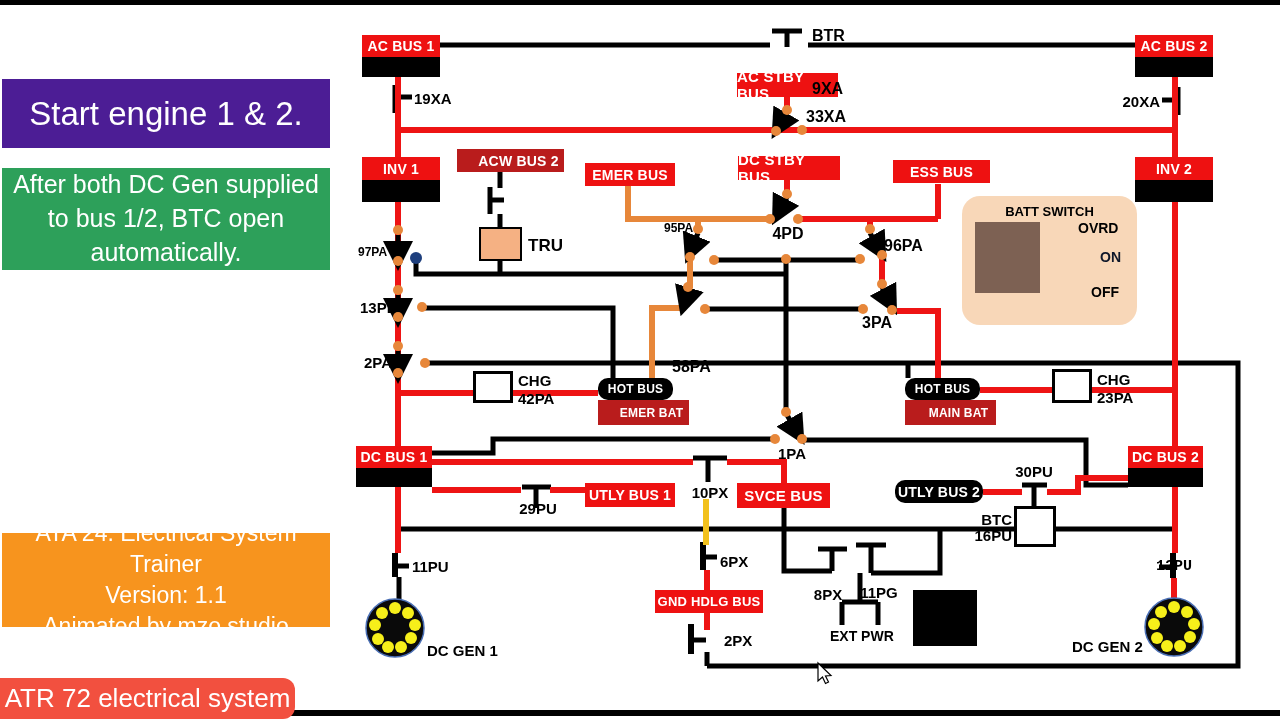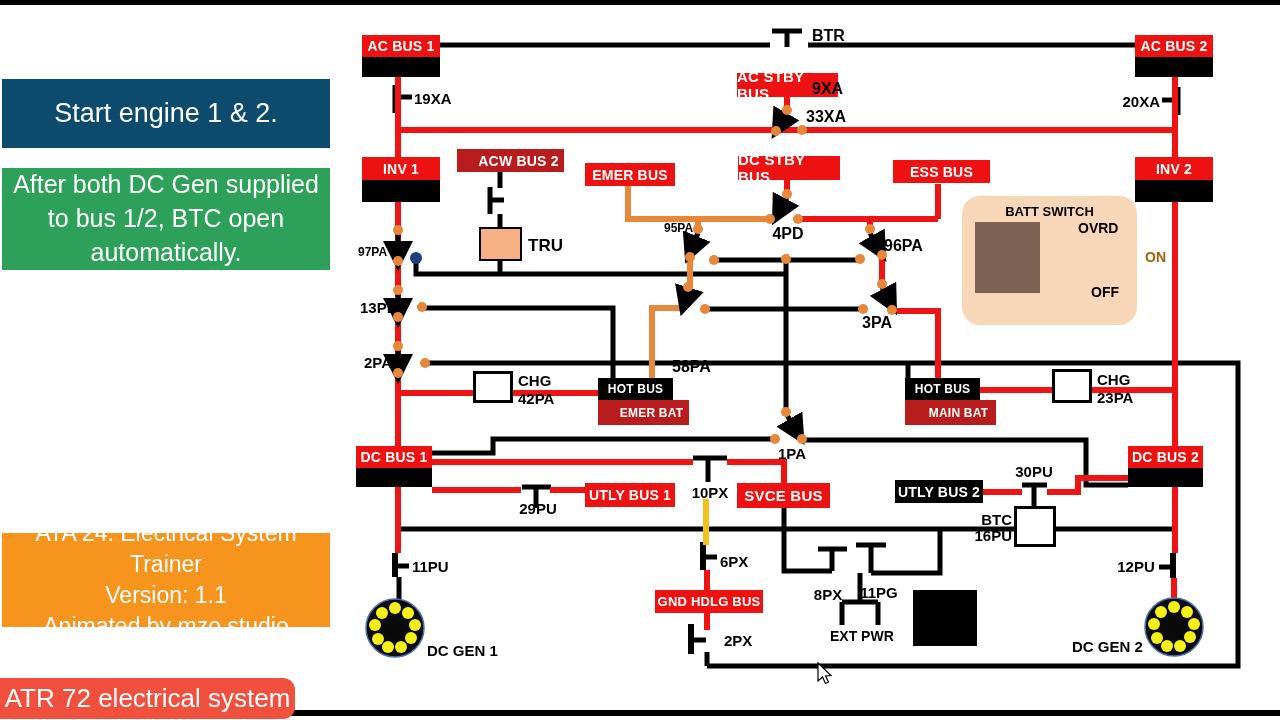--- a/index.html
+++ b/index.html
@@ -3,21 +3,21 @@
 <meta charset="utf-8">
 <style>
   html,body{margin:0;padding:0;background:#fff;}
   #stage{position:relative;width:1280px;height:720px;background:#ffffff;overflow:hidden;
          font-family:"Liberation Sans",sans-serif;}
   .abs{position:absolute;}
   .bar{position:absolute;background:#000;}
   .bus{position:absolute;display:flex;align-items:center;justify-content:center;
        color:#fff;font-weight:700;font-size:14px;background:#ee1111;letter-spacing:.2px;}
   .bus.orange{background:#b91c1c;padding-left:16px;}
-  .bus.black{background:#000;}
+  .bus.black{background:#000;border-radius:10px;}
   .blackbox{position:absolute;background:#000;}
   .clabel{position:absolute;color:#000;font-weight:700;font-size:15px;white-space:nowrap;}
   .sm{font-size:12px;font-weight:600;}
   .note{position:absolute;color:#fff;display:flex;flex-direction:column;
         align-items:center;justify-content:center;text-align:center;}
   .devbox{position:absolute;background:#fff;border:3px solid #000;box-sizing:border-box;}
   svg{position:absolute;left:0;top:0;}
 </style>
 </head>
 <body>
@@ -219,21 +219,21 @@
       <rect x="1051" y="224" width="8" height="66" fill="#f08223"></rect>
       <rect x="1058" y="250" width="36" height="14" rx="7" fill="#1b1b24"></rect>
       <circle cx="1095" cy="257" r="9" fill="#1b1b24"></circle>
     </g>
 
     <g>
       <path d="M818 663 L818 681 L822.5 677 L825.5 683.5 L828.5 682 L825.5 676 L831 675.5 Z" fill="#fff" stroke="#000" stroke-width="1.2"></path>
     </g>
   </svg>
 
-  <div class="note" style="left:2px;top:79px;width:328px;height:69px;background:#0c4a6e;font-size:27px;">
+  <div class="note" style="left:2px;top:79px;width:328px;height:69px;background:#4c1d95;font-size:33px;">
     <div>Start engine 1 &amp; 2.</div>
   </div>
 
   <div class="note" style="left:2px;top:168px;width:328px;height:102px;background:#2da05a;font-size:25px;line-height:1.35;">
     <div>After both DC Gen supplied</div>
     <div>to bus 1/2, BTC open</div>
     <div>automatically.</div>
   </div>
 
   <div class="note" style="left:2px;top:533px;width:328px;height:94px;background:#f7941e;font-size:23px;line-height:1.35;">
@@ -329,21 +329,21 @@
   <div class="abs" style="left:479px;top:227px;width:43px;height:34px;background:#f5b183;border:2.5px solid #000;box-sizing:border-box;"></div>
   <div class="devbox" style="left:473px;top:371px;width:40px;height:32px;"></div>
   <div class="devbox" style="left:1052px;top:369px;width:40px;height:34px;"></div>
   <div class="devbox" style="left:1014px;top:506px;width:42px;height:41px;"></div>
   <div class="blackbox" style="left:913px;top:590px;width:64px;height:56px;"></div>
 
   <div class="abs" style="left:962px;top:196px;width:175px;height:129px;background:#f8d7b8;border-radius:18px;">
     <div class="abs" style="left:0;top:8px;width:100%;text-align:center;font-weight:700;font-size:13px;color:#000;">BATT SWITCH</div>
     <div class="abs" style="left:13px;top:26px;width:65px;height:71px;background:#7d6153;"></div>
     <div class="abs" style="left:116px;top:24px;font-weight:700;font-size:14px;color:#000;">OVRD</div>
-    <div class="abs" style="left:138px;top:53px;font-weight:700;font-size:14px;color:#a16207;margin-left:45px;">ON</div>
+    <div class="abs" style="left:138px;top:53px;font-weight:700;font-size:14px;color:#0f172a;">ON</div>
     <div class="abs" style="left:129px;top:88px;font-weight:700;font-size:14px;color:#000;">OFF</div>
   </div>
 
   <div class="clabel" style="left:812px;top:27px;font-size:16px;">BTR</div>
   <div class="clabel" style="left:812px;top:45px;font-size:16px;margin-top:35px;">9XA</div>
   <div class="clabel" style="left:414px;top:90px;">19XA</div>
   <div class="clabel" style="left:1120px;top:93px;width:40px;text-align:right;">20XA</div>
   <div class="clabel" style="left:806px;top:108px;font-size:16px;">33XA</div>
   <div class="clabel sm" style="left:358px;top:245px;">97PA</div>
   <div class="clabel sm" style="left:664px;top:221px;">95PA</div>
@@ -357,21 +357,21 @@
   <div class="clabel" style="left:518px;top:390px;">42PA</div>
   <div class="clabel" style="left:1097px;top:371px;">CHG</div>
   <div class="clabel" style="left:1097px;top:389px;">23PA</div>
   <div class="clabel" style="left:772px;top:445px;width:40px;text-align:center;">1PA</div>
   <div class="clabel" style="left:518px;top:500px;width:40px;text-align:center;">29PU</div>
   <div class="clabel" style="left:690px;top:484px;width:40px;text-align:center;">10PX</div>
   <div class="clabel" style="left:1012px;top:463px;width:44px;text-align:center;">30PU</div>
   <div class="clabel" style="left:960px;top:511px;width:52px;text-align:right;">BTC</div>
   <div class="clabel" style="left:960px;top:527px;width:52px;text-align:right;">16PU</div>
   <div class="clabel" style="left:412px;top:558px;">11PU</div>
-  <div class="clabel" style="left:1116px;top:558px;width:40px;text-align:center;">12PU</div>
+  <div class="clabel" style="left:1156px;top:558px;width:40px;text-align:left;font-family:Liberation Mono, monospace;">12PU</div>
   <div class="clabel" style="left:720px;top:553px;">6PX</div>
   <div class="clabel" style="left:724px;top:632px;">2PX</div>
   <div class="clabel" style="left:810px;top:586px;width:36px;text-align:center;">8PX</div>
   <div class="clabel" style="left:857px;top:584px;width:44px;text-align:center;">11PG</div>
   <div class="clabel" style="left:830px;top:628px;width:62px;text-align:center;font-size:14px;">EXT PWR</div>
   <div class="clabel" style="left:528px;top:236px;font-size:17px;">TRU</div>
   <div class="clabel" style="left:427px;top:642px;">DC GEN 1</div>
   <div class="clabel" style="left:1072px;top:638px;width:70px;text-align:right;">DC GEN 2</div>
 
 </div>

